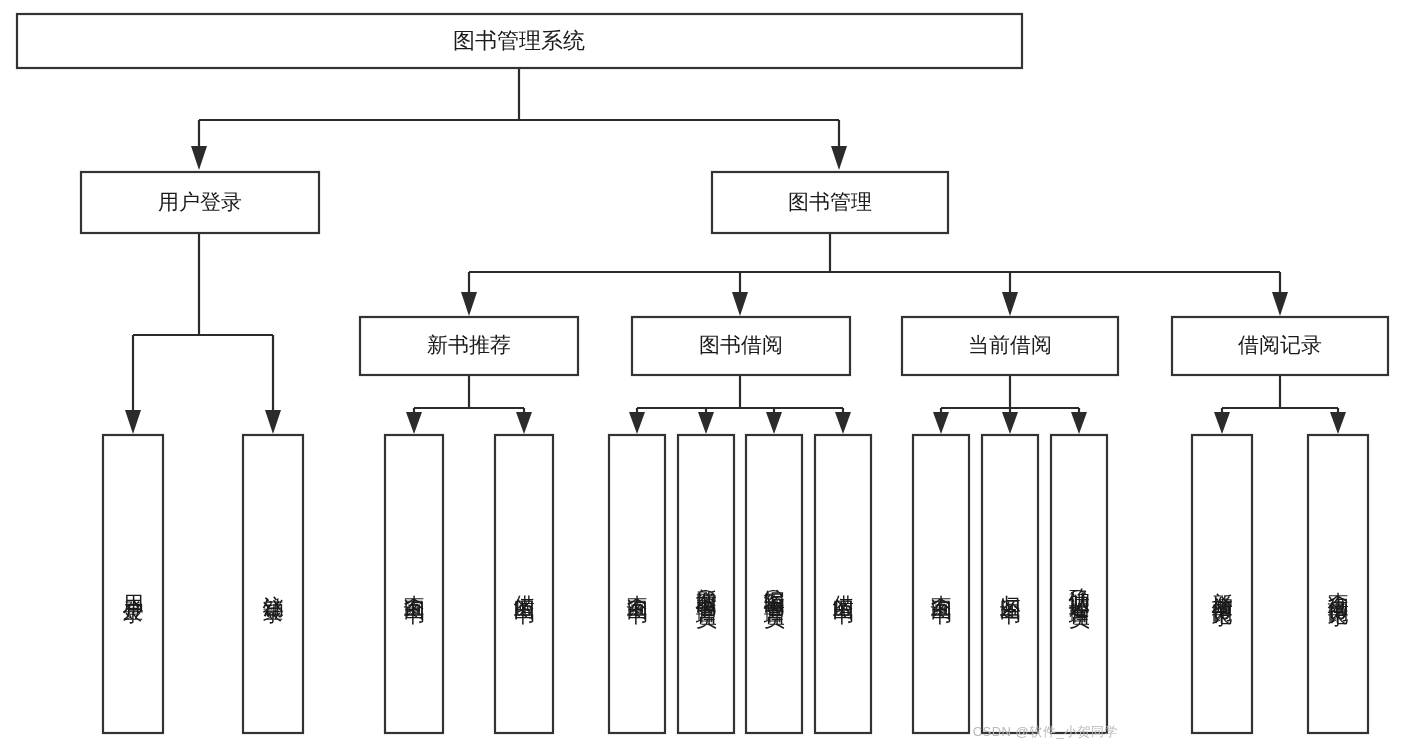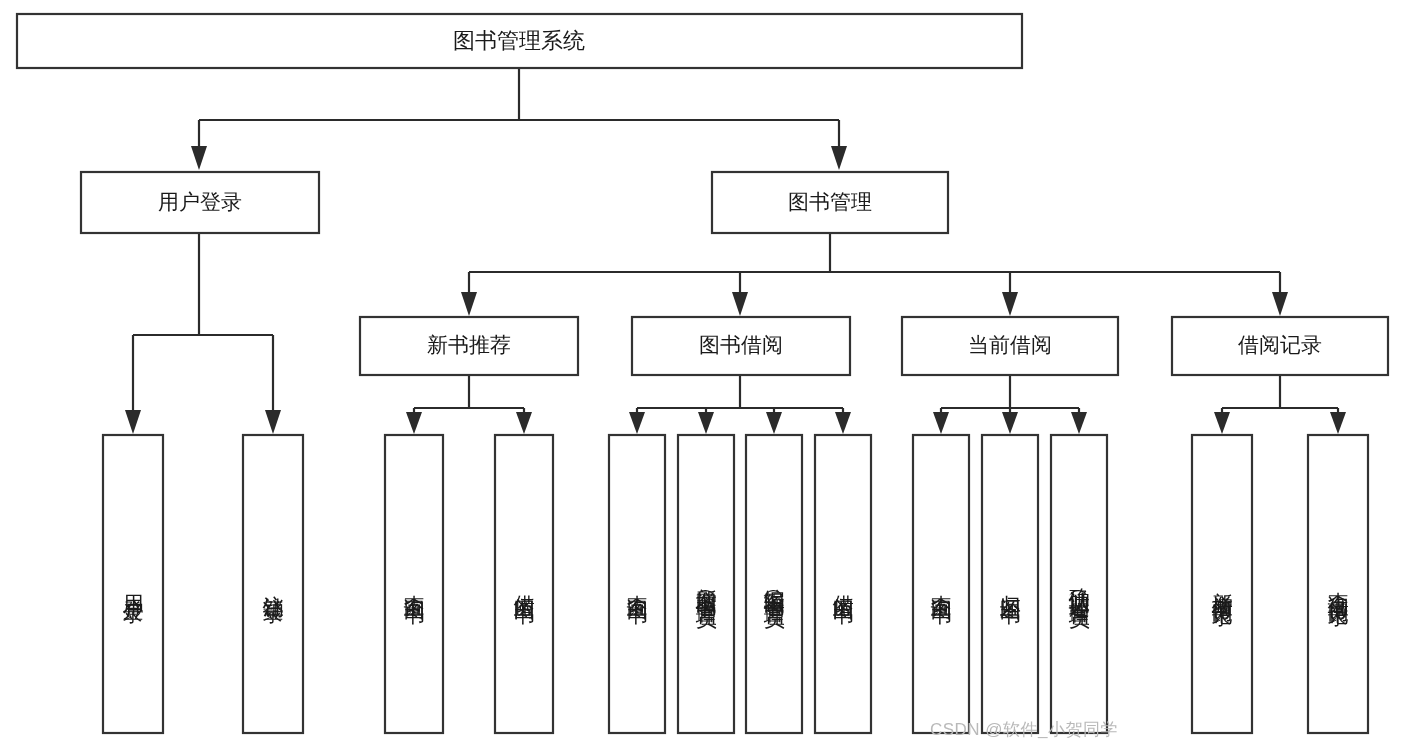--- a/index.html
+++ b/index.html
@@ -73,21 +73,21 @@
     letter-spacing: 3px;
     color: #1a1a1a;
     white-space: nowrap;
     display: block;
   }
   .watermark {
     position: absolute;
     right: 10px;
     bottom: 6px;
     font-family: "Liberation Sans", "DejaVu Sans", sans-serif;
-    font-size: 17px;
+    font-size: 13px;
     color: #b9b9b9;
     letter-spacing: 0.5px;
     user-select: none;
     white-space: nowrap;
   }
 </style>
 </head>
 <body>
 
 <div id="diagram-root">

